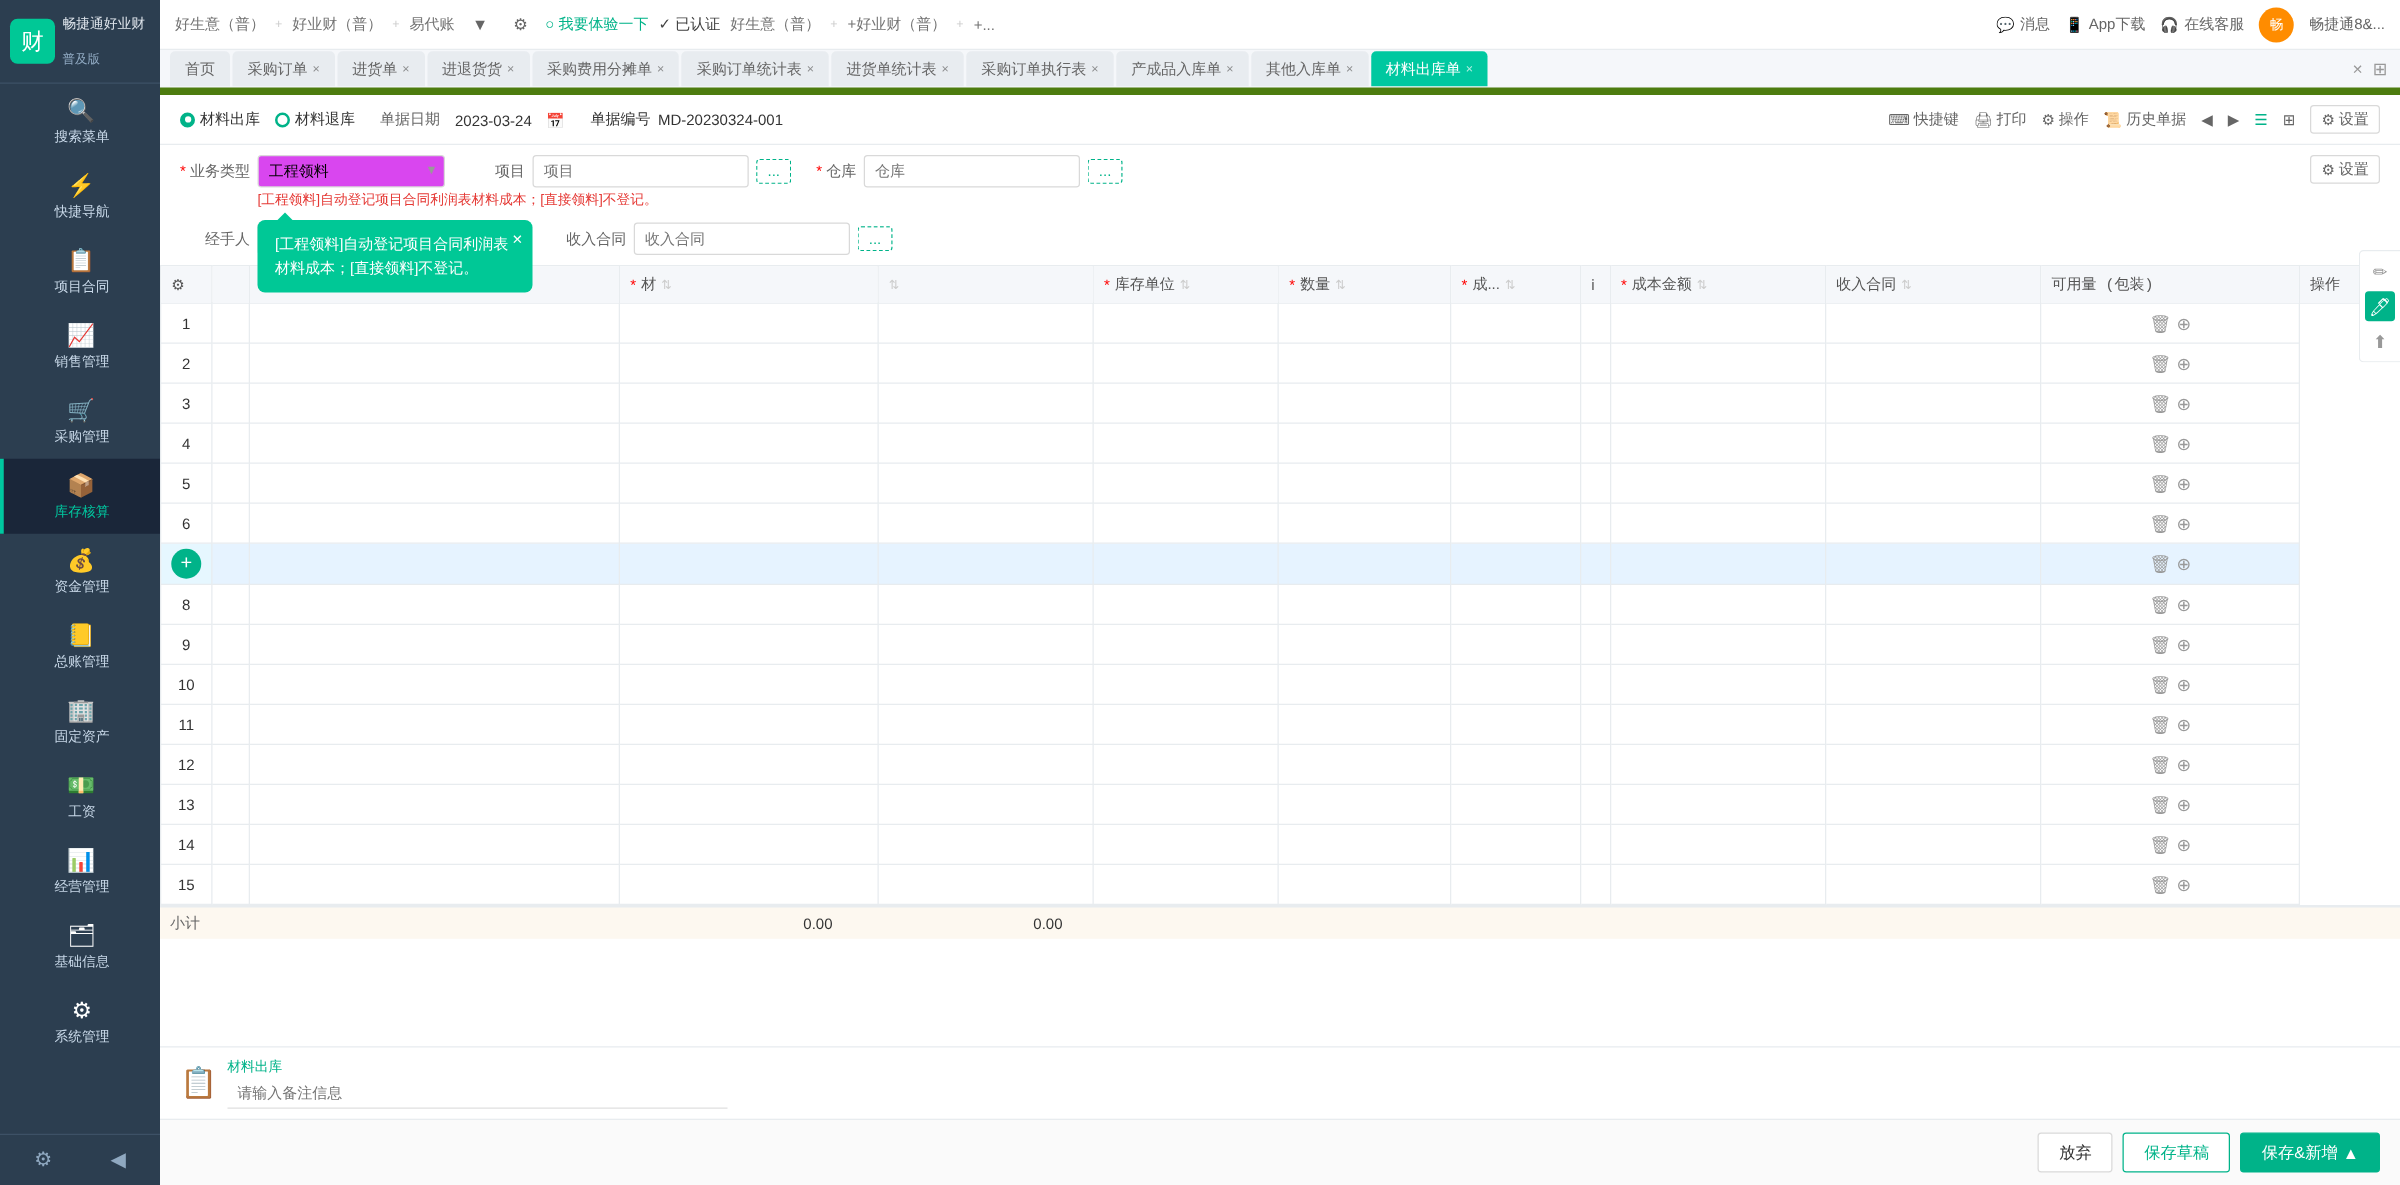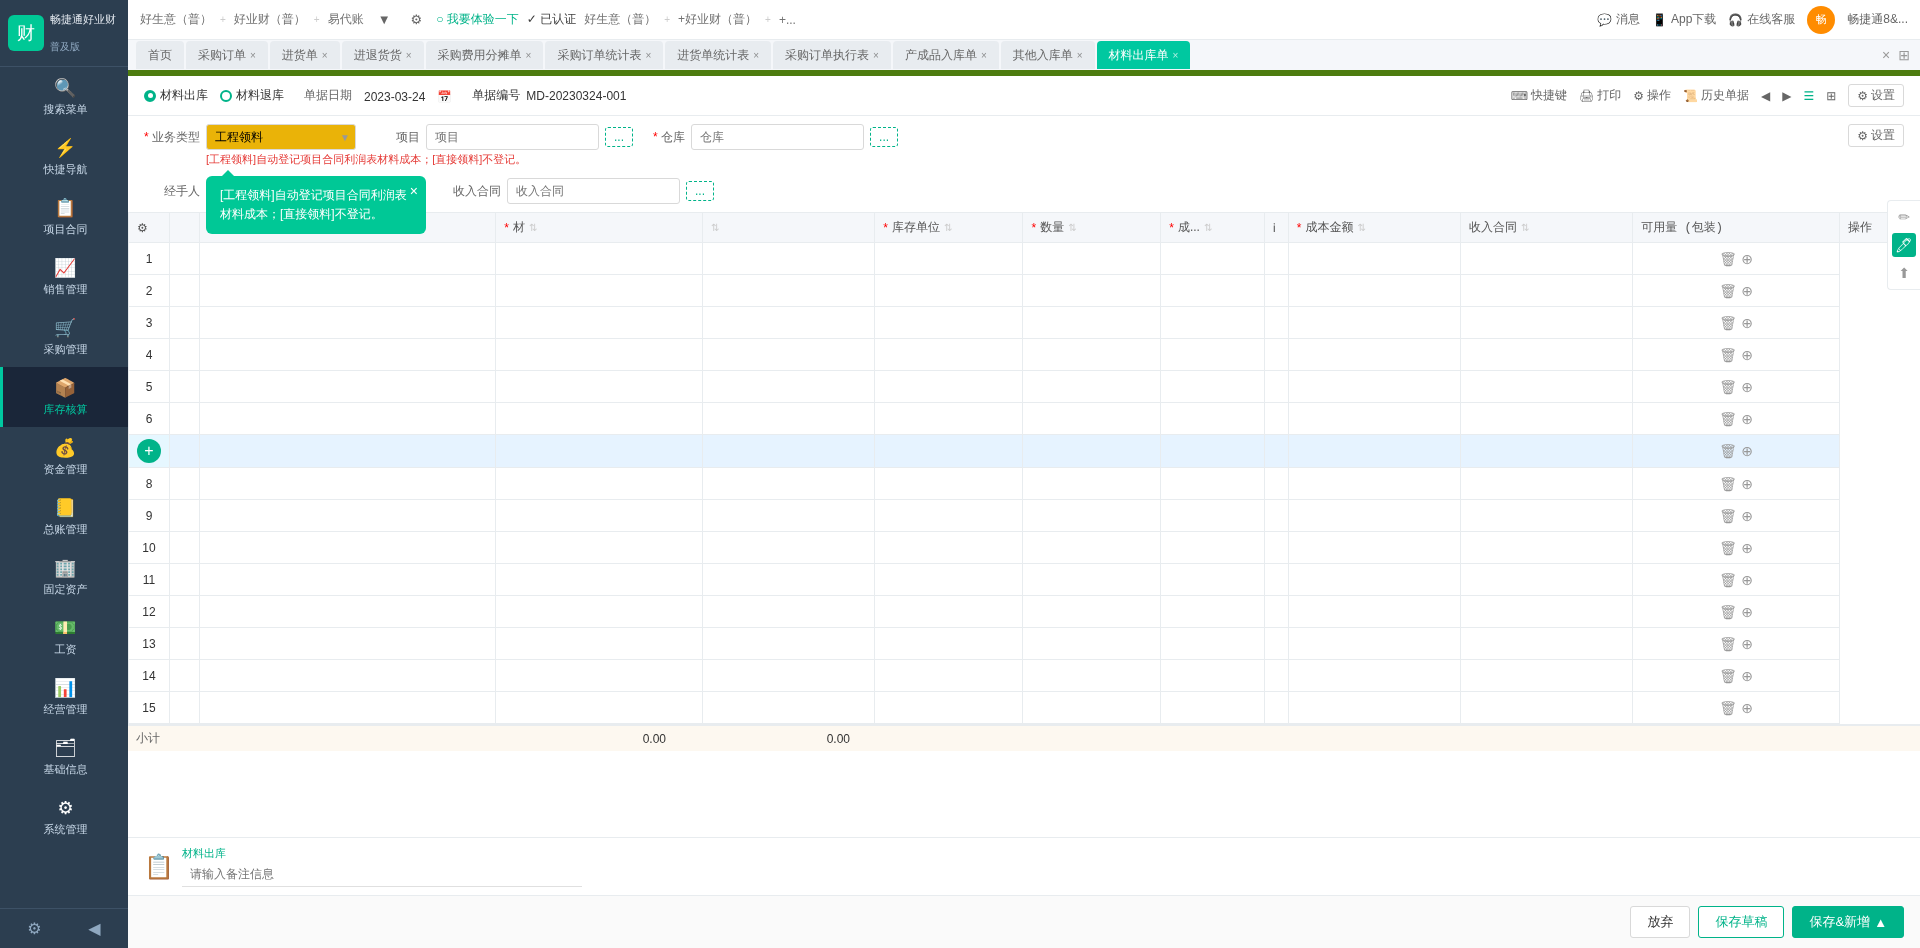--- a/index.html
+++ b/index.html
@@ -61,21 +61,21 @@
     .header-action-btn { display: flex; align-items: center; gap: 3px; color: #666; cursor: pointer; font-size: 12px; }
     .settings-btn { display: flex; align-items: center; gap: 3px; color: #666; cursor: pointer; font-size: 12px; border: 1px solid #d9d9d9; padding: 2px 8px; border-radius: 3px; }
     
     
     .form-row { padding: 8px 16px; display: flex; gap: 20px; align-items: flex-start; flex-shrink: 0; flex-wrap: wrap; }
     .form-field { display: flex; align-items: center; gap: 6px; }
     .form-label { color: #666; font-size: 12px; white-space: nowrap; }
     .required-star { color: red; }
     .form-input { border: 1px solid #d9d9d9; border-radius: 3px; padding: 3px 8px; font-size: 12px; min-width: 120px; height: 26px; }
     .form-select-wrapper { position: relative; display: inline-block; }
-    .form-select { border: 1px solid #d9d9d9; border-radius: 3px; padding: 3px 24px 3px 8px; font-size: 12px; min-width: 120px; height: 26px; appearance: none; cursor: pointer; background: #eab308; }
+    .form-select { border: 1px solid #d9d9d9; border-radius: 3px; padding: 3px 24px 3px 8px; font-size: 12px; min-width: 120px; height: 26px; appearance: none; cursor: pointer; background: #d946ef; }
     .select-arrow { position: absolute; right: 6px; top: 50%; transform: translateY(-50%); color: #999; font-size: 10px; pointer-events: none; }
     .form-dotted-btn { border: 1px dashed #00b389; color: #00b389; padding: 2px 8px; font-size: 12px; cursor: pointer; border-radius: 3px; }
     
     
     .tooltip-box { position: relative; }
     
     
     .tooltip-popup { position: absolute; top: 30px; left: 0; background: #00c896; color: #fff; padding: 10px 14px; border-radius: 6px; font-size: 12px; width: 220px; z-index: 100; line-height: 1.6; }
     .tooltip-popup::before { content: ''; position: absolute; top: -6px; left: 16px; width: 0; height: 0; border-left: 6px solid transparent; border-right: 6px solid transparent; border-bottom: 6px solid #00c896; }
     .tooltip-close { position: absolute; top: 4px; right: 8px; color: #fff; cursor: pointer; font-size: 14px; }

